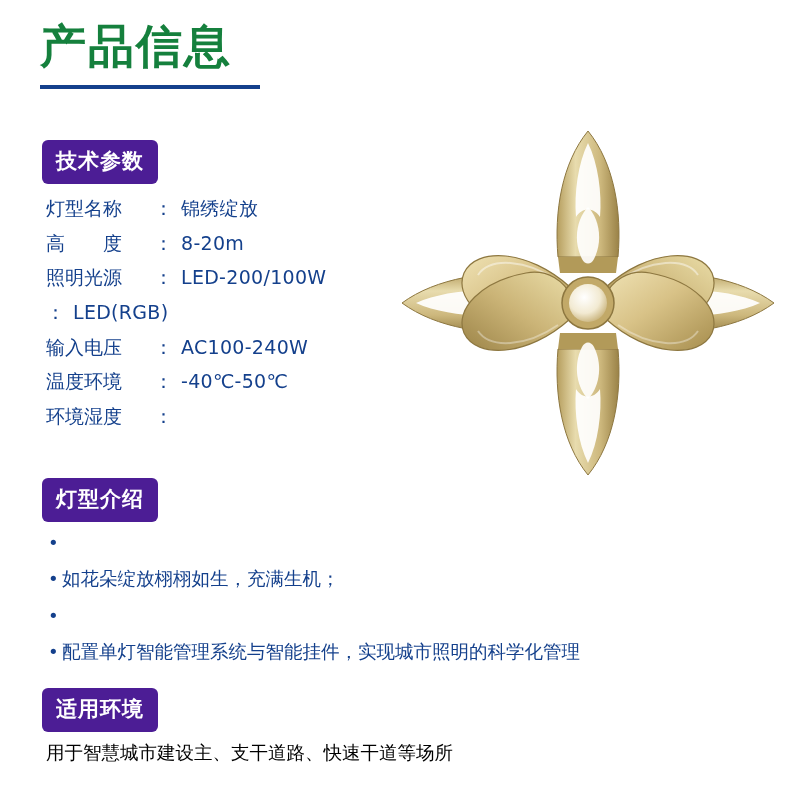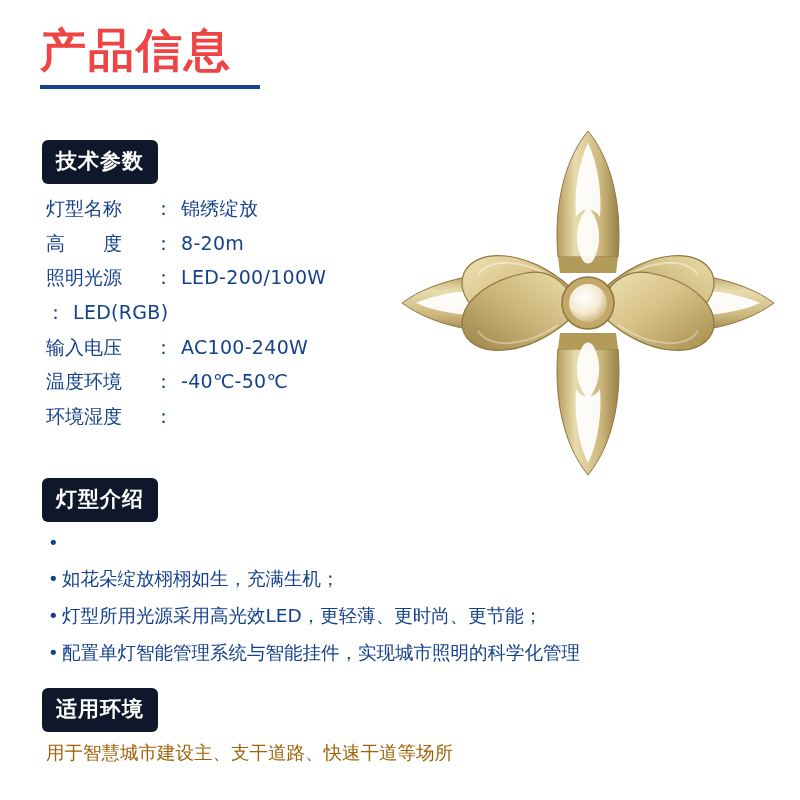--- a/index.html
+++ b/index.html
@@ -15,39 +15,39 @@
     overflow: hidden;
     background: #ffffff;
   }
 
   
   .title-block {
     position: absolute;
     left: 40px; top: 24px;
   }
   .title-text {
-    font-family: Liberation Sans, sans-serif;
+    font-family: Liberation Mono, monospace;
     font-weight: bold;
     font-size: 46px;
     letter-spacing: 2px;
-    color: #ef4444;
+    color: #15803d;
     line-height: 1.15;
     white-space: nowrap;
   }
   .title-underline {
     margin-top: 8px;
     width: 220px;
     height: 4px;
     background: #14408c;
   }
 
   
   .tag {
     display: inline-block;
-    background: #0f172a;
+    background: #4c1d95;
     color: #ffffff;
     font-family: "DejaVu Sans", sans-serif;
     font-weight: bold;
     font-size: 21px;
     letter-spacing: 1px;
     padding: 7px 14px 9px 14px;
     border-radius: 6px;
     white-space: nowrap;
   }
 
@@ -105,21 +105,21 @@
   .bullet-dot {
     flex: 0 0 14px;
     font-size: 18px;
     line-height: 1.45;
   }
 
   
   .env-text {
     position: absolute;
     left: 46px; top: 740px;
-    color: #a16207;
+    color: #000000;
     font-family: "DejaVu Sans", sans-serif;
     font-size: 18.5px;
     white-space: nowrap;
   }
 
   
   .product-img {
     position: absolute;
     left: 388px; top: 118px;
     width: 400px; height: 360px;
@@ -182,21 +182,20 @@
   <div class="bullets">
     <div class="bullet">
       <span class="bullet-dot">•</span>
     </div>
     <div class="bullet">
       <span class="bullet-dot">•</span>
       <span>如花朵绽放栩栩如生，充满生机；</span>
     </div>
     <div class="bullet">
       <span class="bullet-dot">•</span>
-      <span>灯型所用光源采用高光效LED，更轻薄、更时尚、更节能；</span>
     </div>
     <div class="bullet">
       <span class="bullet-dot">•</span>
       <span>配置单灯智能管理系统与智能挂件，实现城市照明的科学化管理</span>
     </div>
   </div>
 
   <div class="sec-env">
     <span class="tag">适用环境</span>
   </div>

